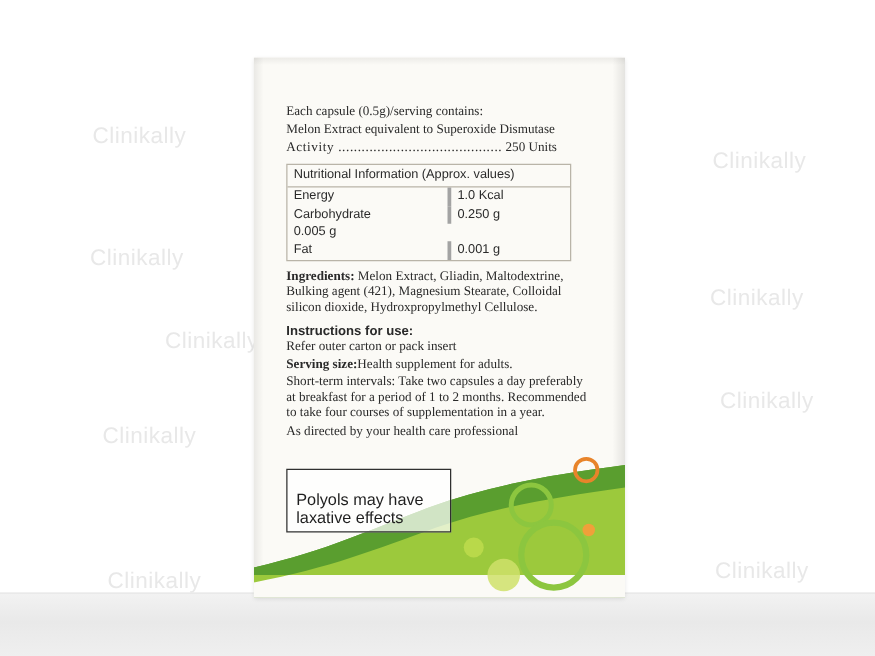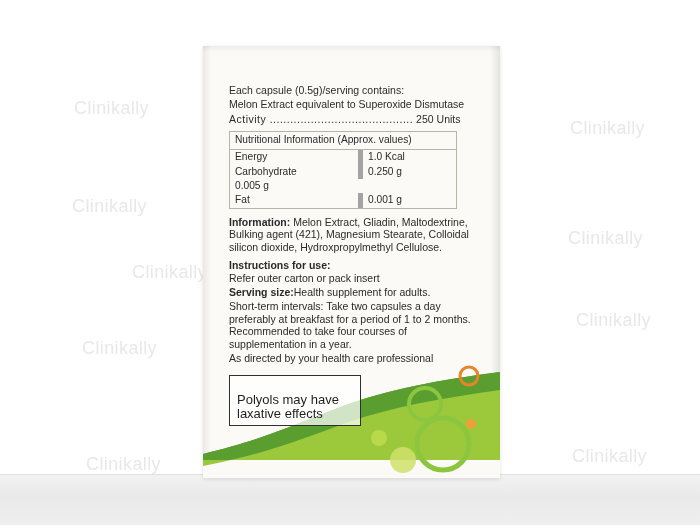--- a/index.html
+++ b/index.html
@@ -91,20 +91,21 @@
     left: 26px;
     top: 38px;
     width: 245px;
     color: #2a2a2a;
     font-size: 10.5px;
     line-height: 12.6px;
   }
 
   .para {
     margin: 0 0 2px 0;
+    font-family: Liberation Serif, serif;
   }
   .tight {
     line-height: 12.4px;
   }
   .bold {
     font-weight: bold;
   }
 
   
   #nutri {
@@ -117,21 +118,21 @@
     display: flex;
   }
   #nutri .nhead {
     padding: 2px 5px 3px 5px;
     border-bottom: 1px solid #b9b4a8;
     line-height: 12px;
   }
   #nutri .ncell-l {
     width: 118px;
     padding: 1px 5px;
-    border-right: 5px solid #a3a3a3;
+    border-right: 3px solid #a3a3a3;
     line-height: 12.4px;
   }
   #nutri .ncell-r {
     padding: 1px 5px;
     line-height: 12.4px;
   }
 
   .section-head {
     font-weight: bold;
     margin-top: 6px;
@@ -237,21 +238,21 @@
         <div class="nrow">
           <div class="ncell-r">0.005 g</div>
         </div>
         <div class="nrow">
           <div class="ncell-l">Fat</div>
           <div class="ncell-r">0.001 g</div>
         </div>
       </div>
 
       <div class="para tight">
-        <span class="bold">Information:</span><span> Melon Extract, Gliadin, Maltodextrine, Bulking agent (421), Magnesium Stearate, Colloidal silicon dioxide, Hydroxpropylmethyl Cellulose.</span>
+        <span class="bold">Ingredients:</span><span> Melon Extract, Gliadin, Maltodextrine, Bulking agent (421), Magnesium Stearate, Colloidal silicon dioxide, Hydroxpropylmethyl Cellulose.</span>
       </div>
 
       <div class="section-head">Instructions for use:</div>
       <div class="para tight">Refer outer carton or pack insert</div>
 
       <div class="para tight">
         <span class="bold">Serving size:</span><span>Health supplement for adults.</span>
       </div>
 
       <div class="para tight">Short-term intervals: Take two capsules a day preferably at breakfast for a period of 1 to 2 months. Recommended to take four courses of supplementation in a year.</div>

